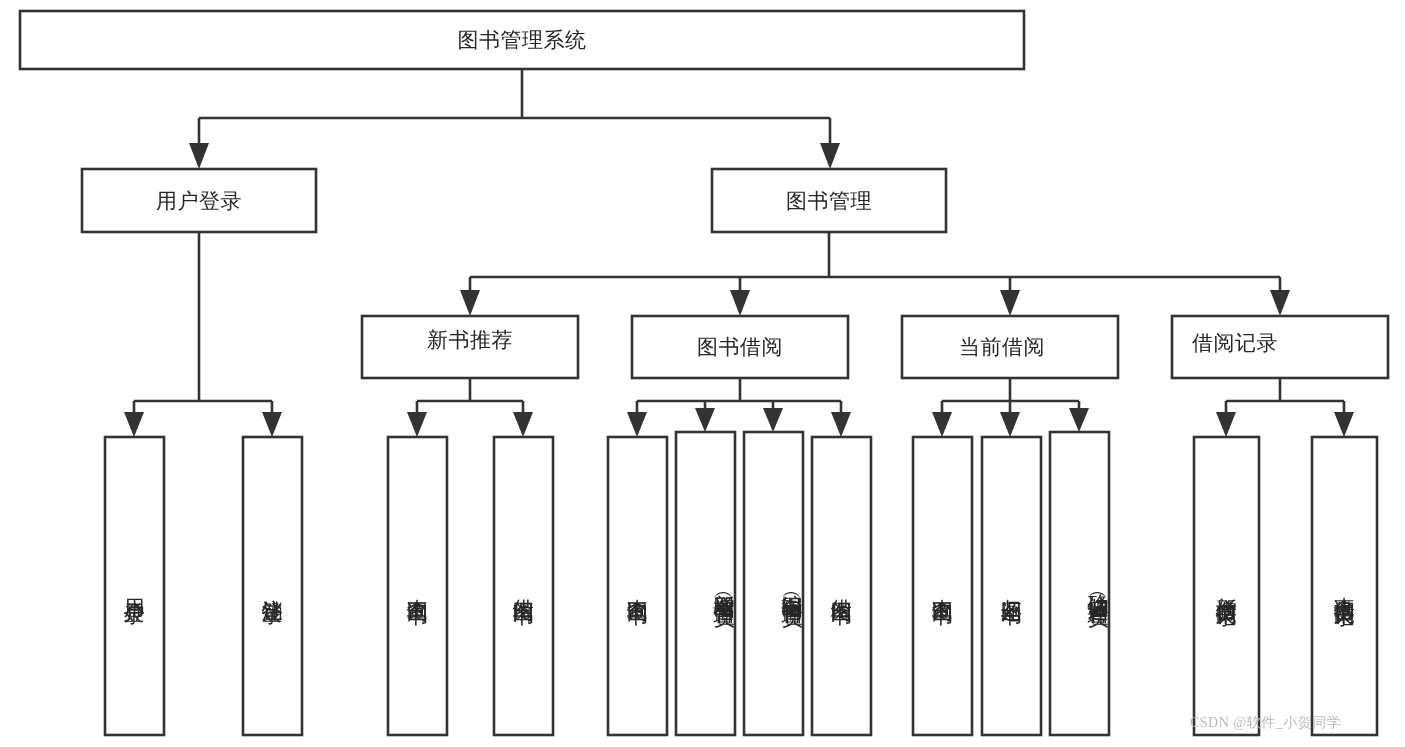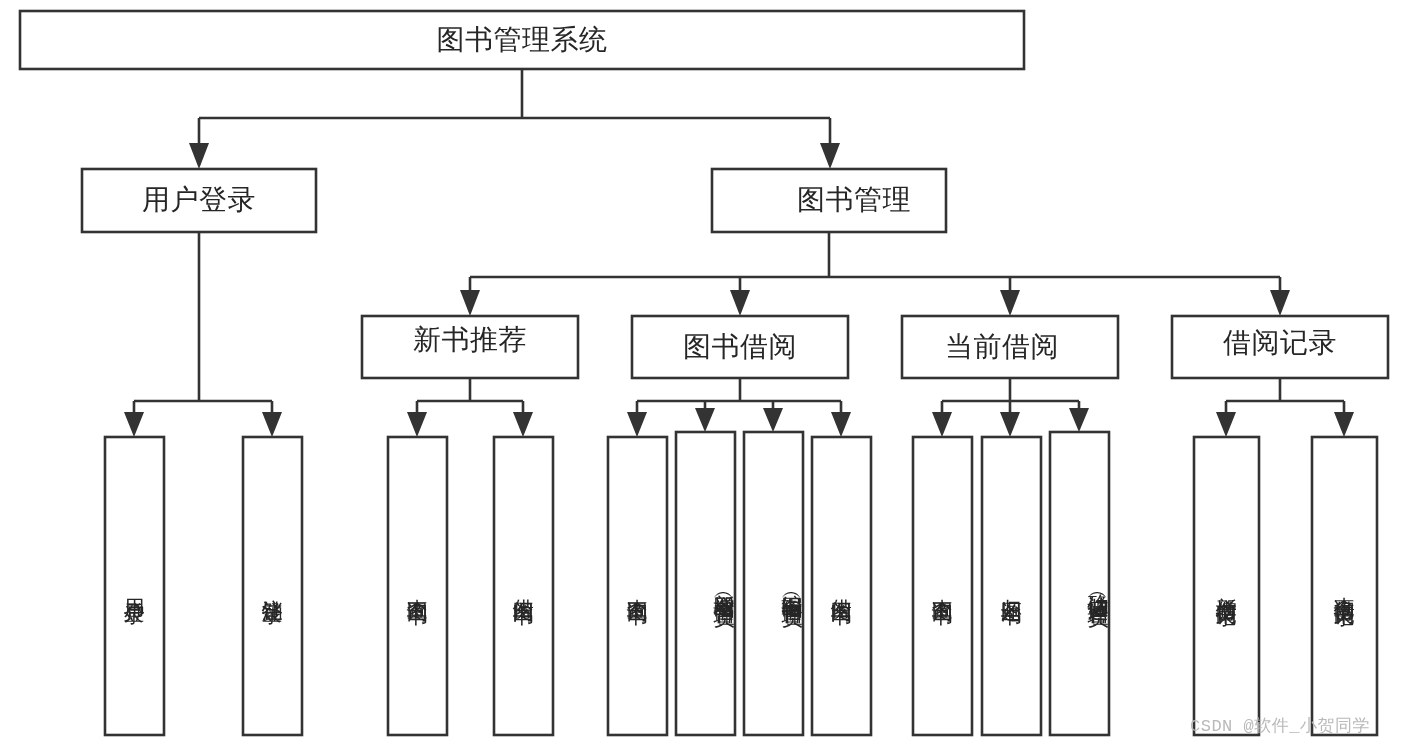--- a/index.html
+++ b/index.html
@@ -41,21 +41,21 @@
     fill: #333333;
     stroke: none;
   }
   .node-label {
     position: absolute;
     display: flex;
     align-items: center;
     justify-content: center;
     color: #262626;
     font-family: "Liberation Sans", "DejaVu Sans", sans-serif;
-    font-size: 28px;
+    font-size: 21px;
     line-height: 1.02;
     letter-spacing: 0.5px;
     white-space: nowrap;
     pointer-events: none;
   }
   .node-label.vertical {
     writing-mode: vertical-rl;
     text-orientation: upright;
     font-size: 21px;
     letter-spacing: 2px;
@@ -63,22 +63,22 @@
     padding-top: 4px;
     box-sizing: border-box;
   }
   .node-label.vertical.short {
     align-items: center;
     padding-top: 0;
   }
   .watermark {
     position: absolute;
     color: #b9b9b9;
-    font-size: 17px;
-    font-family: Liberation Mono, monospace;
+    font-size: 14px;
+    font-family: Liberation Serif, serif;
     white-space: nowrap;
     letter-spacing: 0.5px;
   }
 </style>
 </head>
 <body>
 
 <div id="diagram-root">
 
   <svg id="diagram-svg" viewBox="0 0 1405 747">
@@ -141,26 +141,26 @@
     <rect class="node-box" x="982" y="437" width="59" height="298"></rect>
     <rect class="node-box" x="1050" y="432" width="59" height="303"></rect>
 
     <rect class="node-box" x="1194" y="437" width="65" height="298"></rect>
     <rect class="node-box" x="1312" y="437" width="65" height="298"></rect>
   </svg>
 
   <div class="node-label" style="left:20px; top:11px; width:1004px; height:58px;">图书管理系统</div>
 
   <div class="node-label" style="left:82px; top:169px; width:234px; height:63px;">用户登录</div>
-  <div class="node-label" style="left:737px; top:169px; width:234px; height:63px;">图书管理</div>
+  <div class="node-label" style="left:712px; top:169px; width:234px; height:63px;">图书管理</div>
 
   <div class="node-label" style="left:362px; top:316px; width:216px; height:48px;">新书推荐</div>
   <div class="node-label" style="left:632px; top:316px; width:216px; height:62px;border-radius:27px;">图书借阅</div>
   <div class="node-label" style="left:902px; top:316px; width:200px; height:62px;">当前借阅</div>
-  <div class="node-label" style="left:1172px; top:316px; width:216px; height:54px;">借阅记录</div>
+  <div class="node-label" style="left:1127px; top:316px; width:216px; height:54px;">借阅记录</div>
 
   <div class="node-label vertical short" style="left:105px; top:437px; width:59px; height:298px;">用户登录</div>
   <div class="node-label vertical short" style="left:243px; top:437px; width:59px; height:298px;">注销登录</div>
 
   <div class="node-label vertical short" style="left:388px; top:437px; width:59px; height:298px;">查询图书</div>
   <div class="node-label vertical short" style="left:494px; top:437px; width:59px; height:298px;">借阅图书</div>
 
   <div class="node-label vertical short" style="left:608px; top:437px; width:59px; height:298px;">查询图书</div>
   <div class="node-label vertical" style="left:676px; top:432px; width:59px; height:303px;">新增图书（管理员）</div>
   <div class="node-label vertical" style="left:744px; top:432px; width:59px; height:303px;">编辑图书（管理员）</div>

